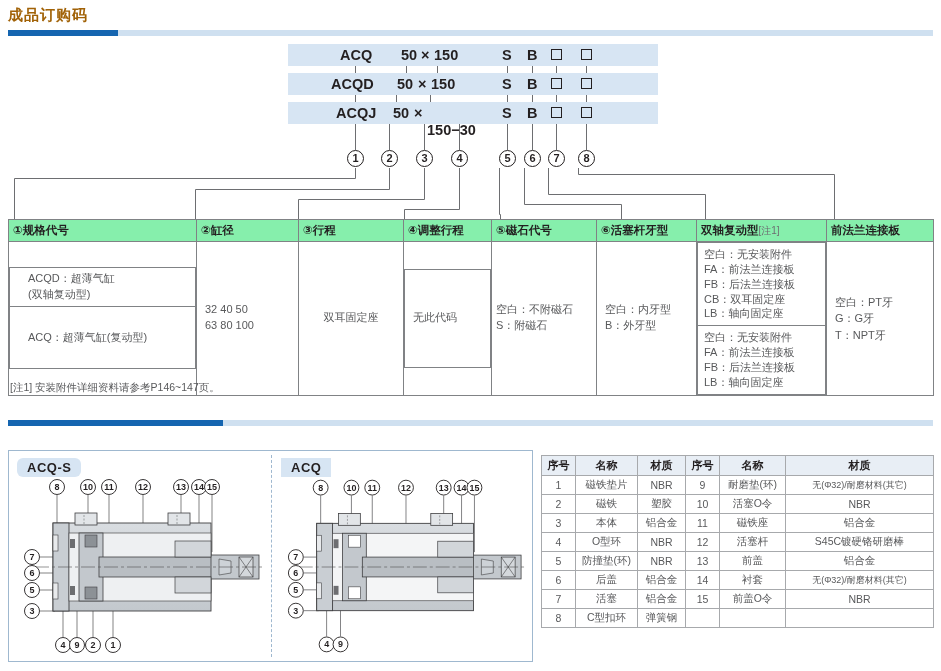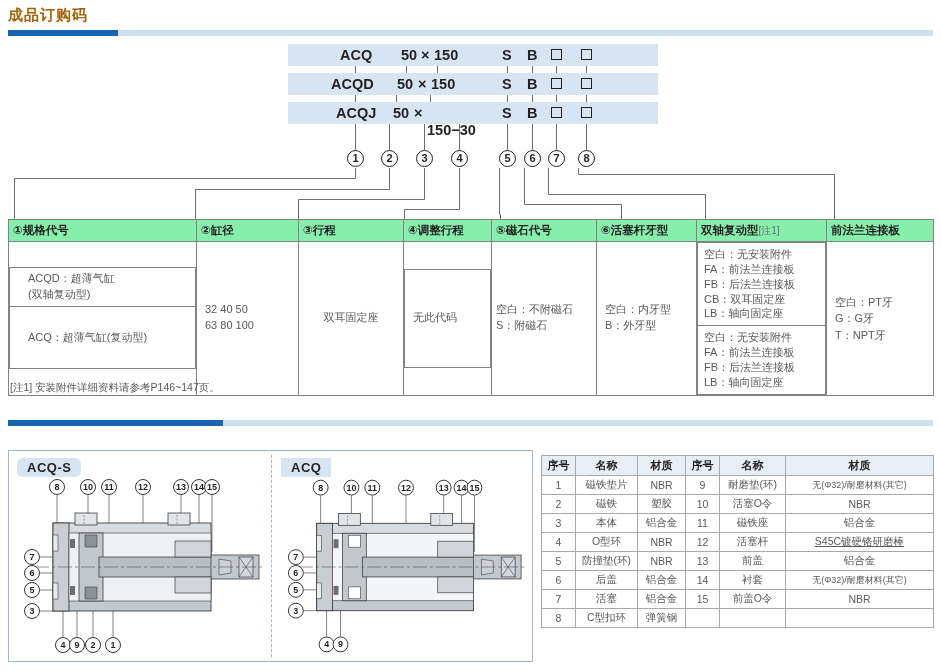--- a/index.html
+++ b/index.html
@@ -556,21 +556,21 @@
         <td>11</td>
         <td>磁铁座</td>
         <td style="font-size: 10.5px;">铝合金</td>
       </tr>
       <tr>
         <td>4</td>
         <td>O型环</td>
         <td>NBR</td>
         <td>12</td>
         <td>活塞杆</td>
-        <td style="font-size: 10.5px; text-decoration: underline;">S45C镀硬铬研磨棒</td>
+        <td style="font-size: 10.5px;">S45C镀硬铬研磨棒</td>
       </tr>
       <tr>
         <td>5</td>
         <td>防撞垫(环)</td>
         <td>NBR</td>
         <td>13</td>
         <td>前盖</td>
         <td style="font-size: 10.5px;">铝合金</td>
       </tr>
       <tr>

